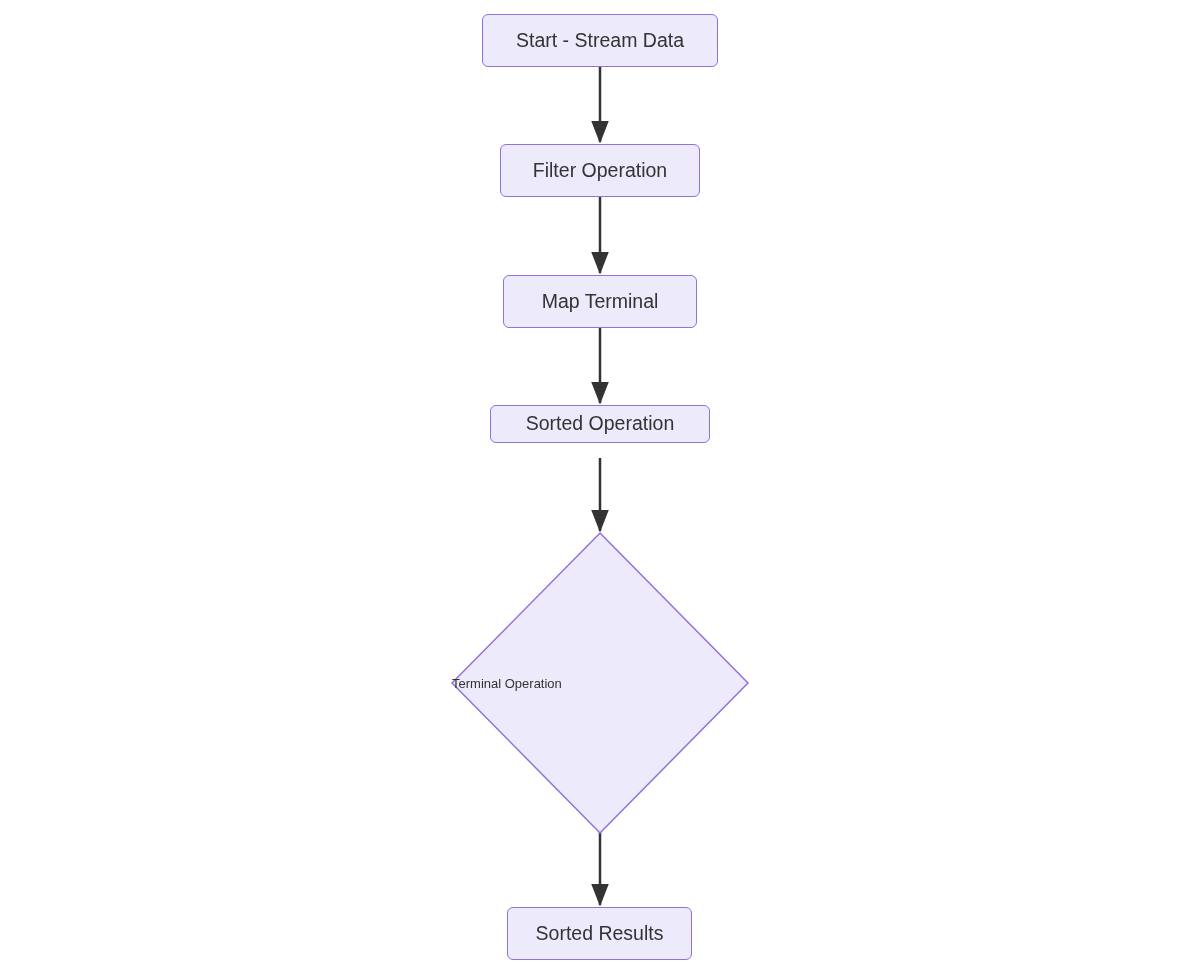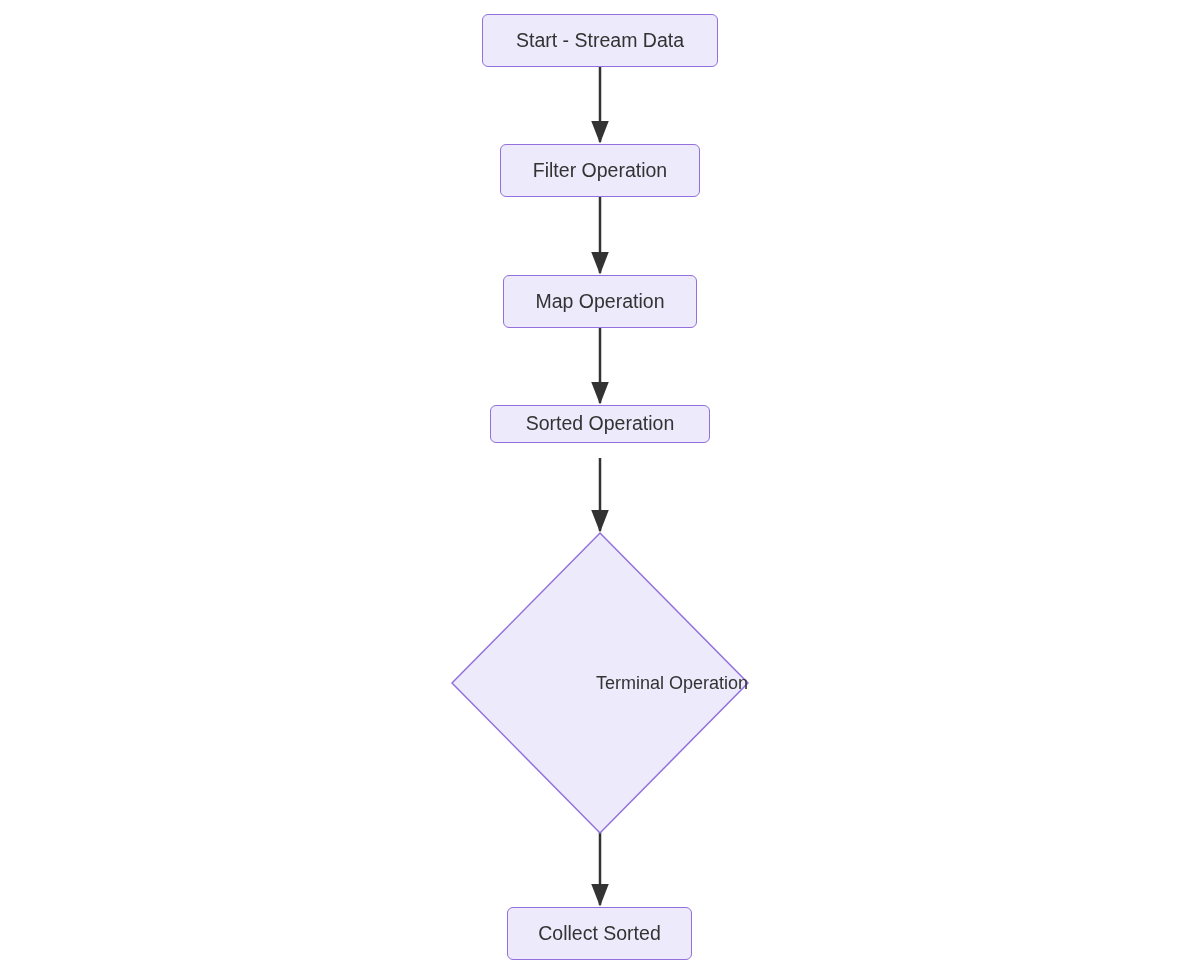--- a/index.html
+++ b/index.html
@@ -39,23 +39,23 @@
     line-height: 1.2;
     white-space: nowrap;
   }
   .node-label {
     color: #333333;
   }
   .decision-label {
     position: absolute;
     display: flex;
     align-items: center;
-    justify-content: flex-end;
+    justify-content: flex-start;
     color: #333333;
-    font-size: 18px;
+    font-size: 13px;
     font-family: "Liberation Sans", "DejaVu Sans", sans-serif;
     white-space: nowrap;
     pointer-events: none;
   }
 </style>
 </head>
 <body>
 
 <div id="diagram-canvas">
 
@@ -79,28 +79,28 @@
 
   <div class="node-box" id="node-filter" style="left: 500px; top: 144px; width: 200px; height: 53px;">
     <span class="node-label">Filter Operation</span>
   </div>
 
   <div class="node-box" id="node-start" style="left: 482px; top: 14px; width: 236px; height: 53px;">
     <span class="node-label">Start - Stream Data</span>
   </div>
 
   <div class="node-box" id="node-map" style="left: 503px; top: 275px; width: 194px; height: 53px;">
-    <span class="node-label">Map Operation</span>
+    <span class="node-label">Map Terminal</span>
   </div>
 
   <div class="node-box" id="node-sorted" style="left: 490px; top: 405px; width: 220px; height: 38px;">
     <span class="node-label">Sorted Operation</span>
   </div>
 
   <div class="decision-label" id="node-terminal-label" style="left: 452px; top: 667px; width: 296px; height: 32px;">
     <span class="node-label">Terminal Operation</span>
   </div>
 
   <div class="node-box" id="node-collect" style="left: 507px; top: 907px; width: 185px; height: 53px;">
-    <span class="node-label">Collect Sorted</span>
+    <span class="node-label">Sorted Results</span>
   </div>
 
 </div>
 
 </body></html>

